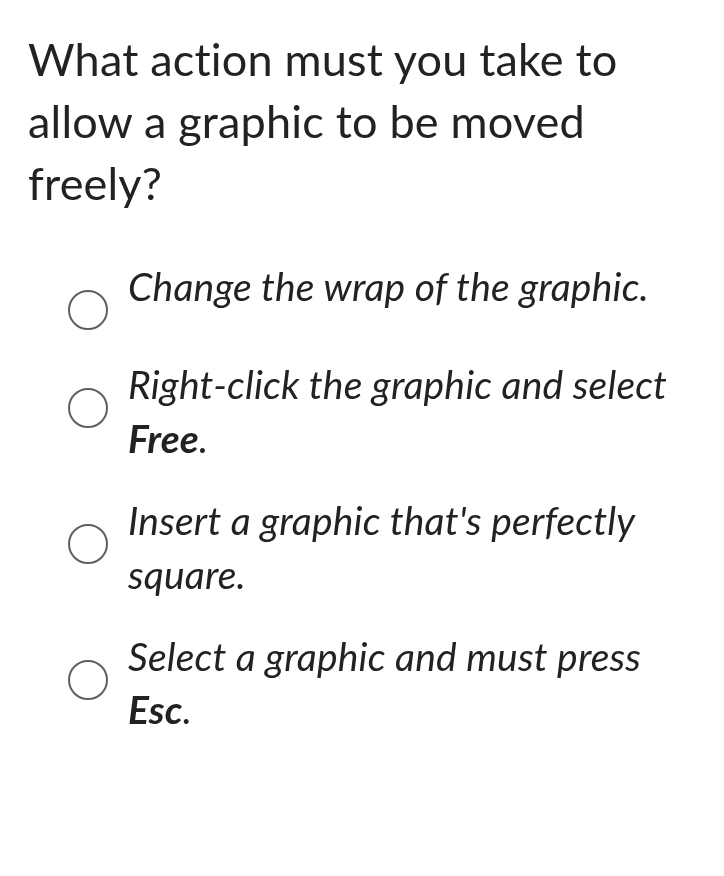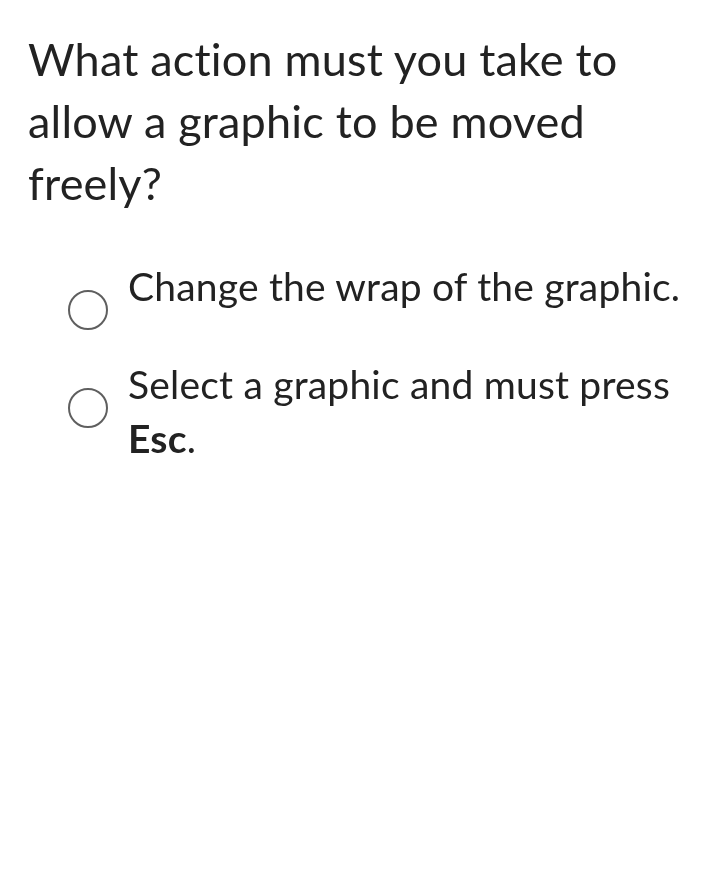--- a/index.html
+++ b/index.html
@@ -21,20 +21,21 @@
       margin-bottom: 46px;
       letter-spacing: 0.2px;
     }
     .options {
       padding-left: 40px;
     }
     .option {
       display: flex;
       align-items: flex-start;
       margin-bottom: 28px;
+      font-style: italic;
     }
     .radio {
       flex: 0 0 auto;
       width: 40px;
       height: 40px;
       border: 2.5px solid #5f5f5f;
       border-radius: 50%;
       margin-right: 20px;
       margin-top: 30px;
       background: #ffffff;
@@ -54,21 +55,31 @@
 
 <div class="question">What action must you take to allow a graphic to be moved freely?</div>
 
 <div class="options">
 
   <div class="option">
     <div class="radio"></div>
     <div class="option-text">Change the wrap of the graphic.</div>
   </div>
 
+  <div class="option">
+    <div class="radio"></div>
+    <div class="option-text">
+      <span>Right-click the graphic and select </span><span class="bold">Free</span><span>.</span>
+    </div>
+  </div>
 
+  <div class="option">
+    <div class="radio"></div>
+    <div class="option-text">Insert a graphic that's perfectly square.</div>
+  </div>
 
   <div class="option">
     <div class="radio"></div>
     <div class="option-text">
       <span>Select a graphic and must press </span><span class="bold">Esc</span><span>.</span>
     </div>
   </div>
 
 </div>
 

